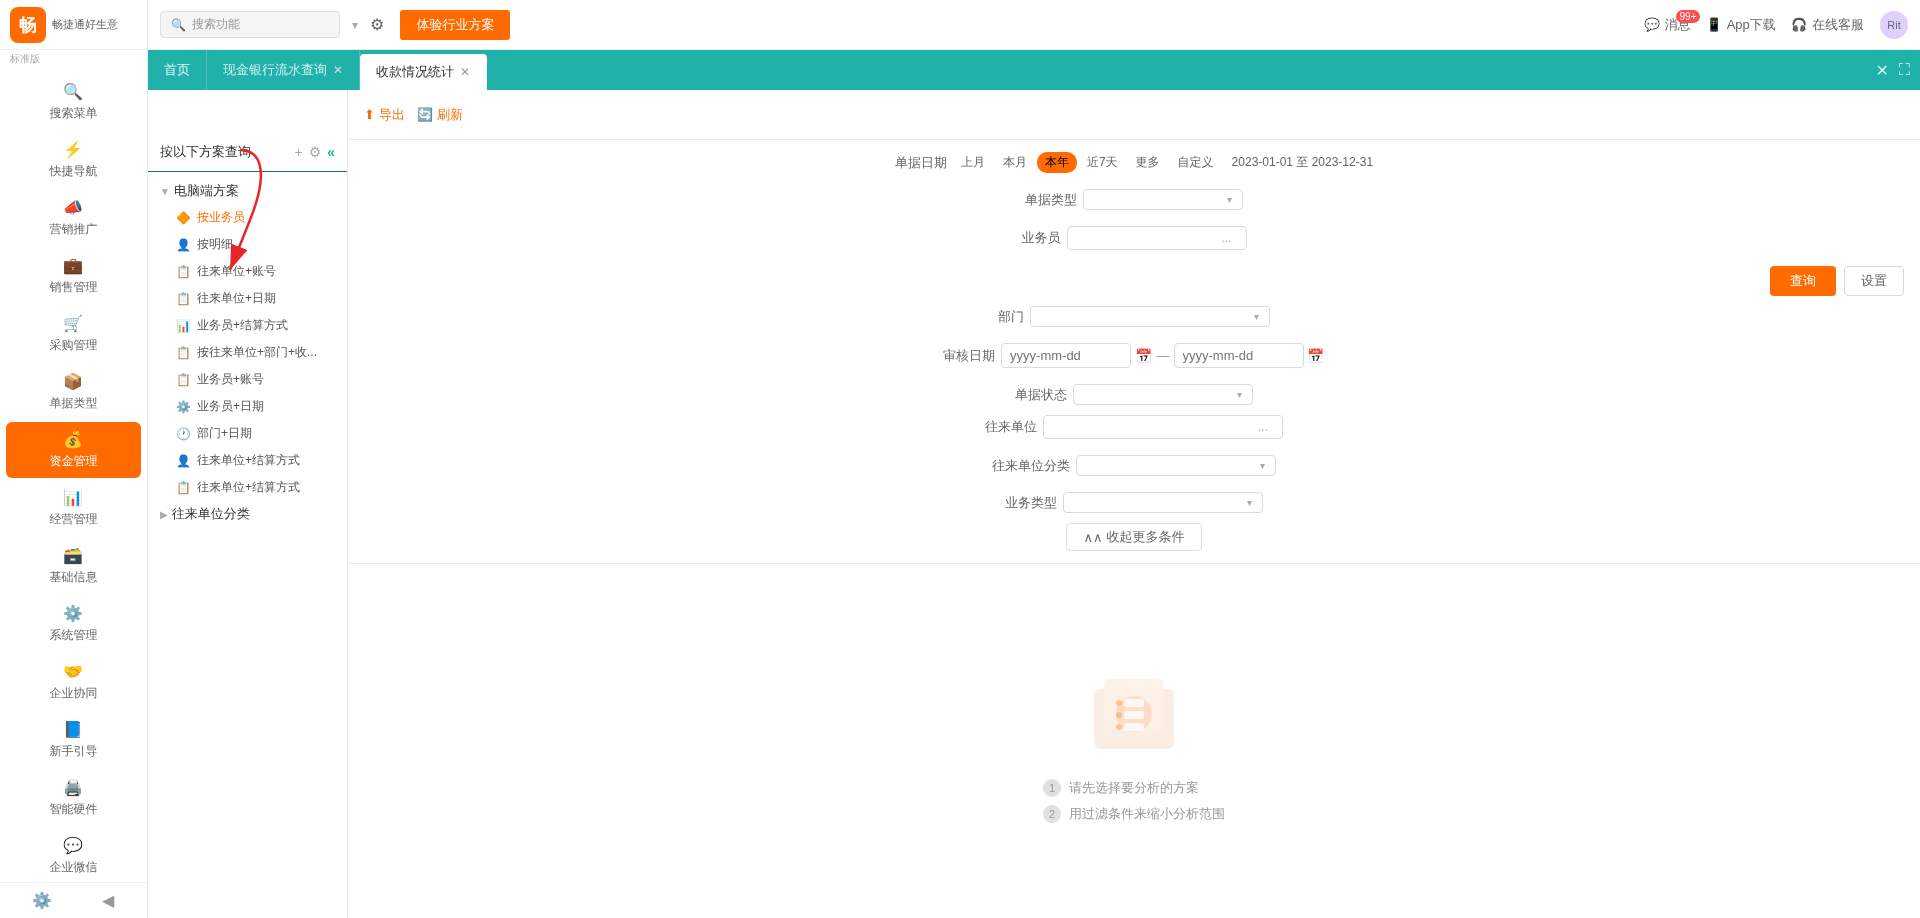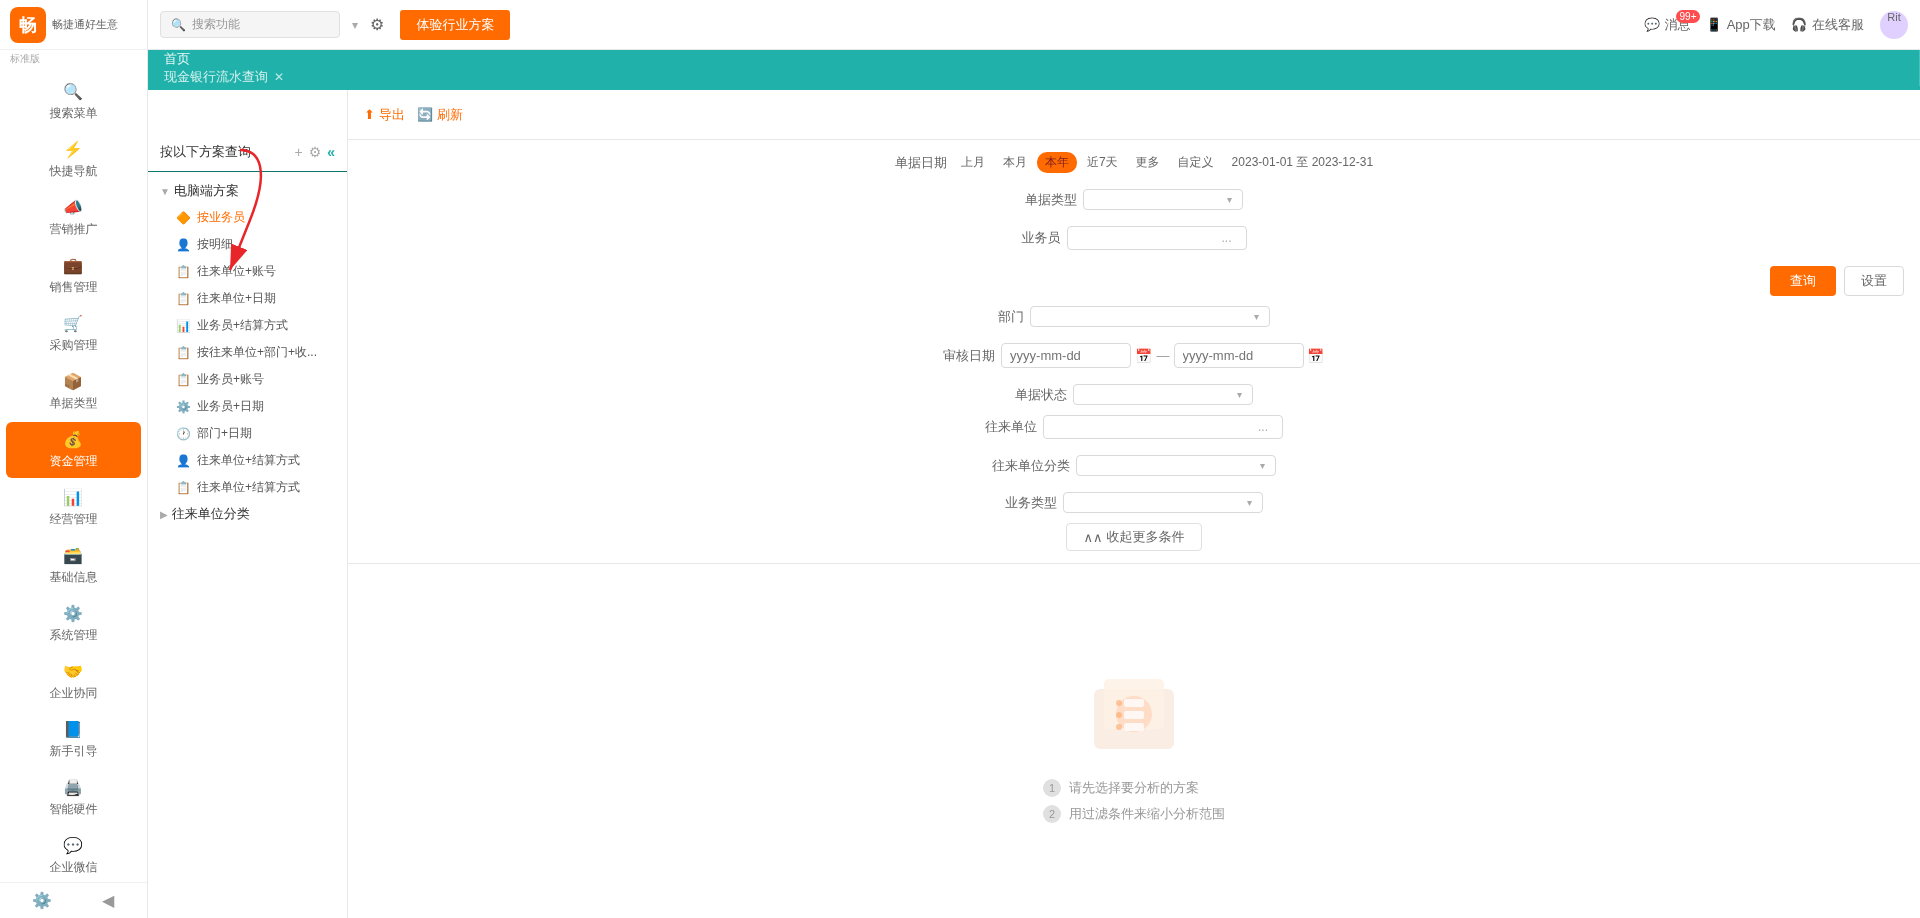--- a/index.html
+++ b/index.html
@@ -31,21 +31,21 @@
     .top-bar-gear { font-size: 16px; color: #666; cursor: pointer; }
     .top-bar-trial { background: #ff6b00; color: white; border: none; padding: 6px 16px; border-radius: 3px; font-size: 13px; cursor: pointer; margin-left: 4px; }
     .top-bar-right { margin-left: auto; display: flex; align-items: center; gap: 16px; }
     .top-bar-msg { display: flex; align-items: center; gap: 4px; font-size: 13px; color: #666; cursor: pointer; position: relative; }
     .badge { background: #ff4d4f; color: white; border-radius: 8px; font-size: 10px; padding: 1px 4px; position: absolute; top: -6px; right: -10px; }
     .top-bar-app { display: flex; align-items: center; gap: 4px; font-size: 13px; color: #666; cursor: pointer; }
     .top-bar-service { display: flex; align-items: center; gap: 4px; font-size: 13px; color: #666; cursor: pointer; }
     .top-bar-user { width: 28px; height: 28px; border-radius: 50%; background: #ddd; cursor: pointer; }
 
     
-    .tab-bar { height: 40px; background: #20b2aa; display: flex; align-items: stretch; padding-left: 0; flex-direction: column; }
+    .tab-bar { height: 40px; background: #20b2aa; display: flex; align-items: stretch; padding-left: 0; }
     .tab-item { display: flex; align-items: center; padding: 0 16px; font-size: 13px; color: rgba(255,255,255,0.8); cursor: pointer; border-right: 1px solid rgba(255,255,255,0.2); gap: 6px; }
     .tab-item.active { background: #fff; color: #333; border-radius: 4px 4px 0 0; margin-top: 4px; }
     .tab-item.home { background: transparent; color: rgba(255,255,255,0.9); }
     .tab-close { font-size: 12px; color: rgba(255,255,255,0.7); }
     .tab-item.active .tab-close { color: #999; }
     .tab-bar-right { margin-left: auto; display: flex; align-items: center; padding-right: 10px; gap: 10px; }
     .tab-bar-icon { color: rgba(255,255,255,0.8); font-size: 16px; cursor: pointer; }
 
     
     .content { flex: 1; display: flex; overflow: hidden; background: #f0f2f5; }
@@ -72,21 +72,21 @@
     .page-header-actions { display: flex; gap: 12px; }
     .page-action-btn { display: flex; align-items: center; gap: 4px; font-size: 13px; color: #ff6b00; cursor: pointer; }
 
     
     .filter-area { background: #fff; padding: 12px 16px; border-bottom: 1px solid #e8e8e8; }
     .filter-row { display: flex; align-items: center; gap: 16px; margin-bottom: 10px; flex-wrap: wrap; flex-direction: column; }
     .filter-item { display: flex; align-items: center; gap: 6px; }
     .filter-label { font-size: 13px; color: #666; white-space: nowrap; }
     .date-tabs { display: flex; gap: 2px; align-items: center; }
     .date-tab { padding: 2px 8px; font-size: 12px; color: #666; cursor: pointer; border-radius: 2px; }
-    .date-tab.active { background: #ff6b00; color: #7f1d1d; border-radius: 10px; }
+    .date-tab.active { background: #ff6b00; color: #000000; border-radius: 10px; }
     .date-range { font-size: 12px; color: #666; margin-left: 4px; }
     .filter-select { display: flex; align-items: center; gap: 6px; border: 1px solid #d9d9d9; border-radius: 4px; padding: 4px 10px; min-width: 200px; cursor: pointer; }
     .filter-select-text { font-size: 13px; color: #999; flex: 1; }
     .filter-select-arrow { font-size: 10px; color: #aaa; }
     .filter-input-group { display: flex; align-items: center; gap: 4px; }
     .filter-input { border: 1px solid #d9d9d9; border-radius: 4px; padding: 4px 8px; font-size: 13px; color: #999; width: 130px; }
     .filter-input-sep { color: #999; }
     .filter-cal { font-size: 14px; color: #aaa; cursor: pointer; }
     .filter-dots { color: #aaa; font-size: 12px; cursor: pointer; margin: 0 4px; }
     .filter-action-row { display: flex; justify-content: center; margin-top: 8px; }
@@ -201,21 +201,21 @@
           <span class="badge">99+</span>
         </div>
         <div class="top-bar-app">
           <span>📱</span>
           <span>App下载</span>
         </div>
         <div class="top-bar-service">
           <span>🎧</span>
           <span>在线客服</span>
         </div>
-        <div class="top-bar-user" style="background:#e0d0ff; display:flex; align-items:flex-start; justify-content:center; font-size:11px; color:#666;">
+        <div class="top-bar-user" style="background:#e0d0ff; display:flex; align-items:center; justify-content:center; font-size:11px; color:#666;">
           <span>Rit</span>
         </div>
       </div>
     </div>
 
     <div class="tab-bar">
       <div class="tab-item home">
         <span>首页</span>
       </div>
       <div class="tab-item">

